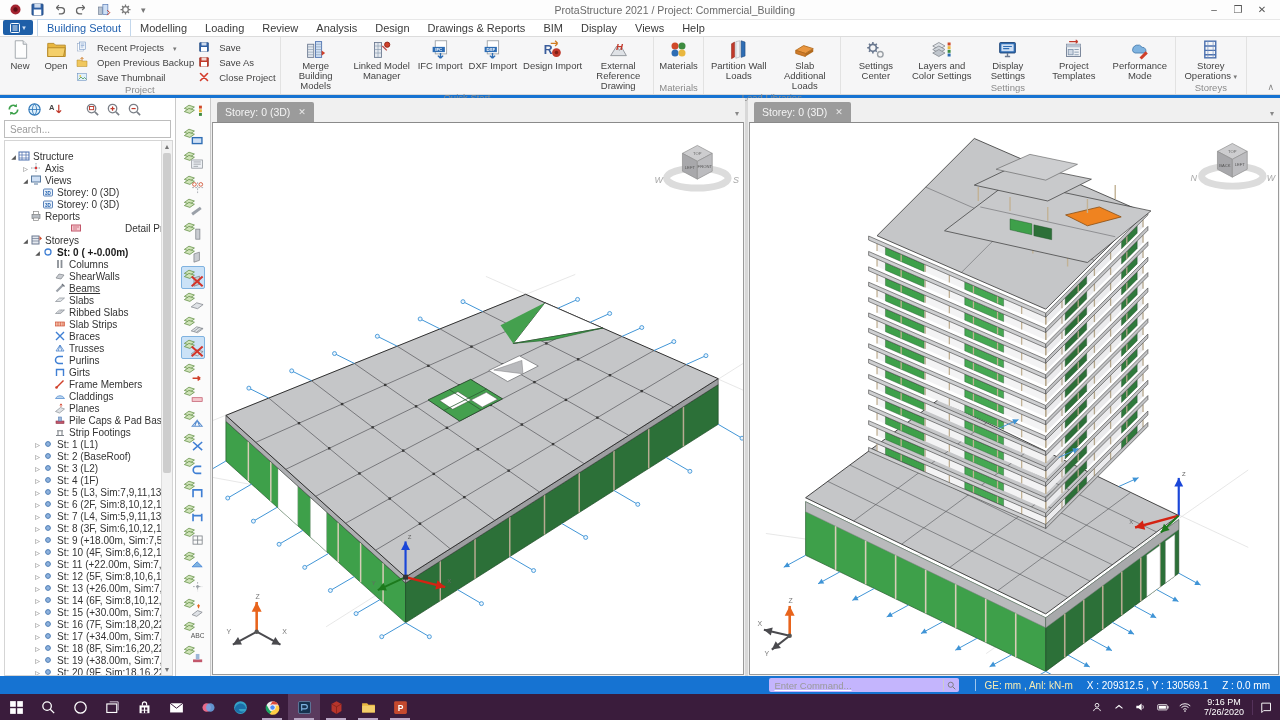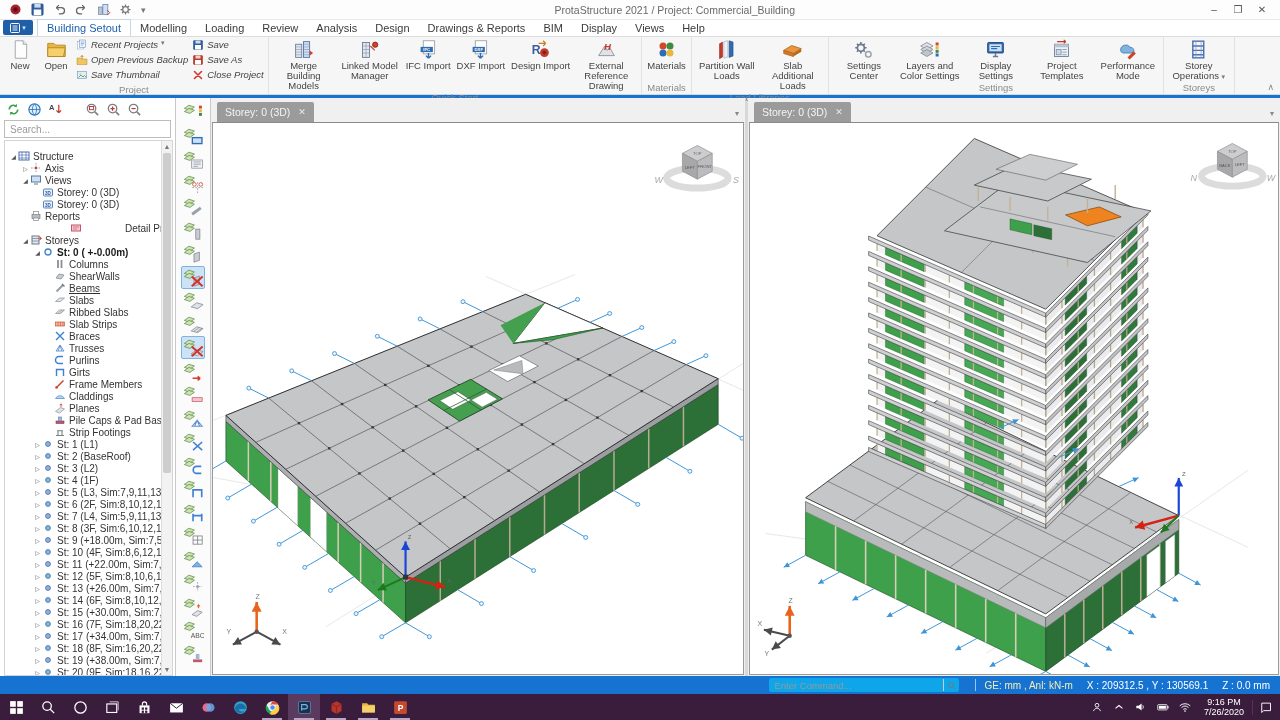--- a/index.html
+++ b/index.html
@@ -27,21 +27,21 @@
 
   
   .ribbon { height:58px; background:#f6f6f7; display:flex; align-items:stretch; border-bottom:1px solid #d8d8d8; position:relative; }
   .rib-group { display:flex; flex-direction:column; border-right:1px solid #e2e2e2; padding:1px 2px 0 2px; }
   .rib-items { flex:1; display:flex; align-items:flex-start; }
   .rib-caption { height:12px; text-align:center; font-size:9.5px; color:#8a8a8a; line-height:11px; }
   .rbig { display:flex; flex-direction:column; align-items:center; padding:1px 3px; min-width:36px; max-width:66px; cursor:default; }
   .rbig svg { width:21px; height:21px; }
   .rbig .rlabel { font-size:9.5px; color:#444; text-align:center; line-height:1.05; margin-top:1px; }
   .rcol { display:flex; flex-direction:column; justify-content:flex-start; padding:1px 2px; gap:1px; }
-  .rsmall { display:flex; align-items:flex-start; gap:3px; height:14px; cursor:default;font-style:italic; }
+  .rsmall { display:flex; align-items:flex-end; gap:9px; height:14px; cursor:default; }
   .rsmall svg { width:12px; height:12px; }
   .rsmall .rlabel { font-size:9.5px; color:#444; white-space:nowrap; }
   .dd { color:#777; font-size:7px; }
   .rib-collapse { position:absolute; right:6px; bottom:2px; color:#888; font-size:9px; }
 
   .accentline { height:3px; background:#1673d2; }
 
   
   .main { flex:1; display:flex; min-height:0; background:#e9e9e9; }
 
@@ -80,21 +80,21 @@
   .vtab { margin-left:6px; height:20px; background:#9b9b9b; color:#f4f4f4; display:flex; align-items:center; gap:8px; padding:0 8px; font-size:10.5px; border-radius:2px 2px 0 0; }
   .vtab .vclose { font-size:9px; color:#e8e8e8; }
   .vtab-dd { position:absolute; right:6px; bottom:4px; color:#888; font-size:8px; }
   .vcanvas { flex:1; background:#fff; border:1px solid #9a9a9a; border-top:1px solid #8a8a8a; margin:0 1px 1px 1px; }
   .vcanvas svg { width:100%; height:100%; display:block; }
   .splitter { width:3px; background:#d8d8d8; }
 
   
   .statusbar { height:18px; background:#1673d2; display:flex; align-items:center; color:#fff; }
   .sb-spacer { flex:1; }
-  .cmdbox { width:190px; height:14px; background:#0ea5e9; border-radius:2px; display:flex; align-items:center; margin-right:8px; }
+  .cmdbox { width:190px; height:14px; background:#c4b5fd; border-radius:2px; display:flex; align-items:center; margin-right:8px;text-decoration:underline; }
   .cmdbox input { flex:1; border:none; outline:none; font-size:9.5px; padding:0 5px; color:#444; font-family:inherit; background:transparent; }
   .cmdbox input::placeholder { color:#999; }
   .cmd-mag { width:16px; height:12px; border-left:1px solid #ccc; display:flex; align-items:center; justify-content:center; }
   .cmd-mag svg { width:9px; height:9px; }
   .sb-sep { width:1px; height:12px; background:#9fc6ec; margin:0 8px; }
   .sb-units { color:#f7edb5; font-size:10px; }
   .sb-coords { color:#fff; font-size:10px; margin:0 14px; }
   .sb-z { color:#fff; font-size:10px; margin-right:10px; }
 
   

